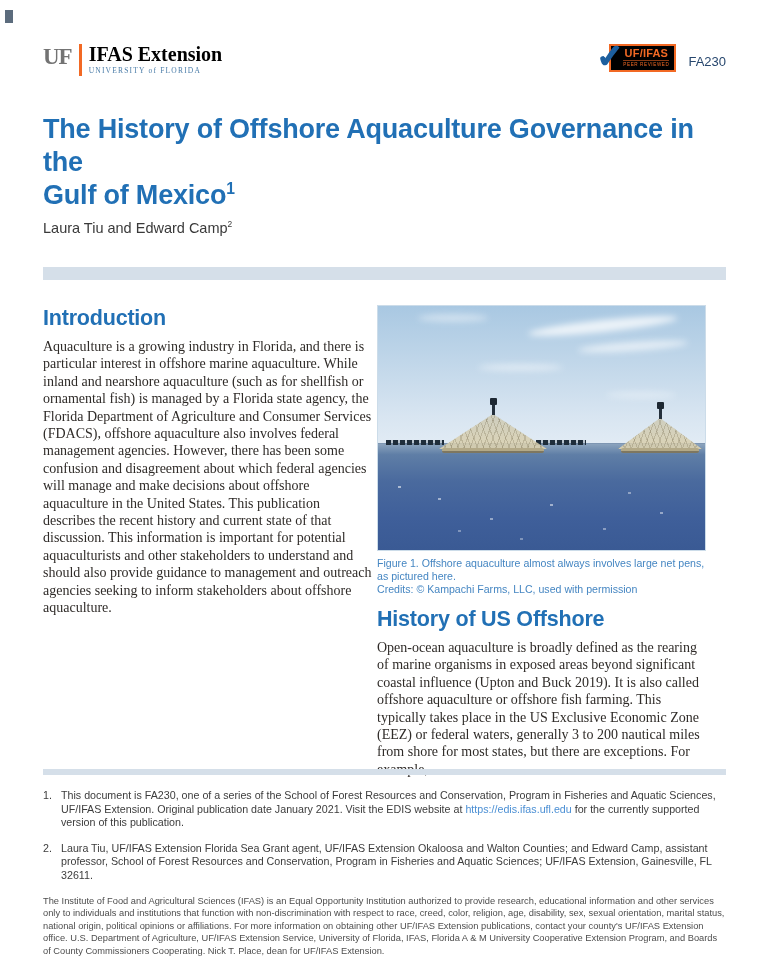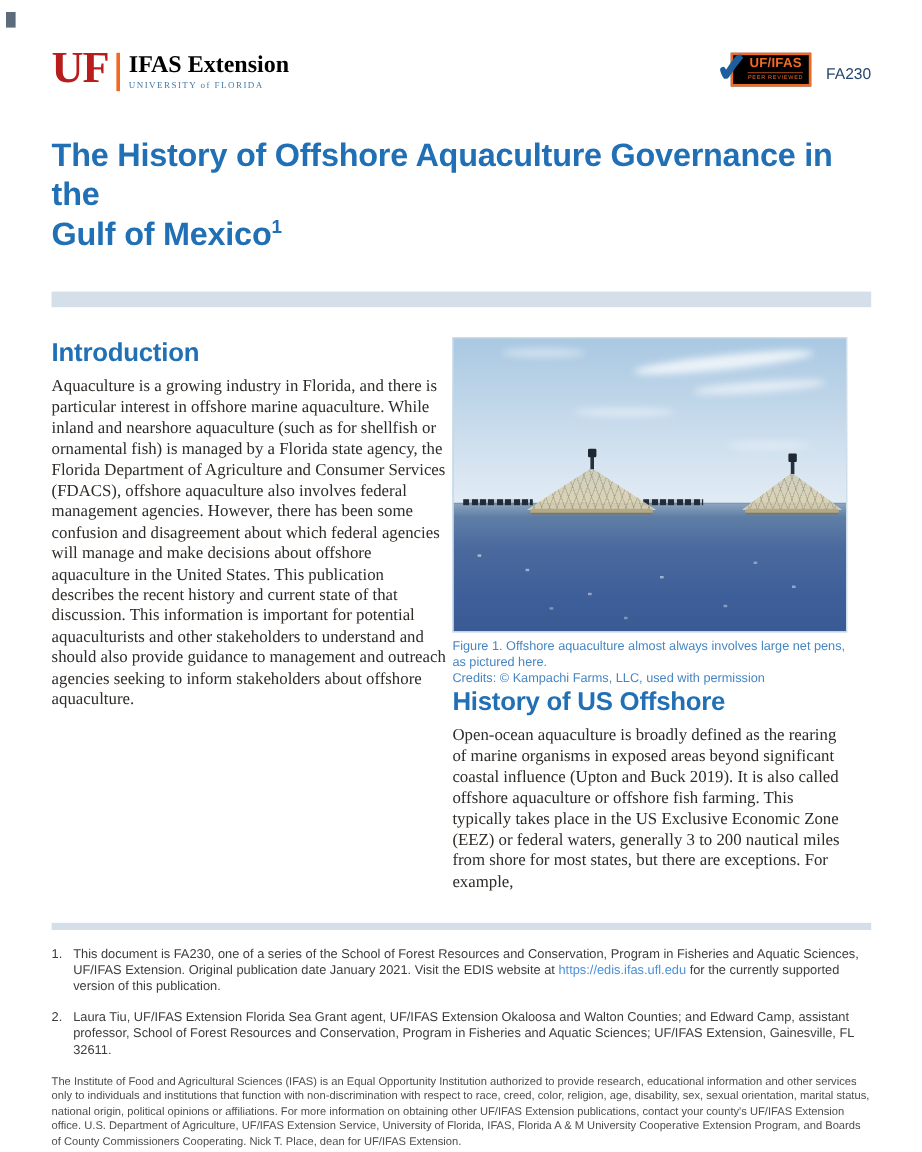--- a/index.html
+++ b/index.html
@@ -9,22 +9,22 @@
     font-family:"Liberation Sans", sans-serif; overflow:hidden;
   }
   .content { position:absolute; left:43px; right:42px; top:0; }
 
   .corner-artifact { position:absolute; left:5px; top:10px; width:8px; height:13px;
     background:#33475c; opacity:.8; }
 
   
   .header { display:flex; justify-content:space-between; align-items:flex-start; padding-top:42px; }
   .logo { display:flex; align-items:stretch; gap:7px; }
-  .logo-uf { font-family:"Liberation Serif", serif; font-weight:bold; font-size:37px;
-    line-height:30px; color:#b91c1c; letter-spacing:-1px; }
+  .logo-uf { font-family:"Liberation Serif", serif; font-weight:bold; font-size:23px;
+    line-height:30px; color:#737373; letter-spacing:-1px; }
   .logo-bar { width:3px; background:#f26924; margin-top:2px; height:32px; }
   .logo-right { display:flex; flex-direction:column; justify-content:flex-start; padding-top:2px; }
   .logo-ifas { font-family:"Liberation Serif", serif; font-weight:bold; font-size:20px;
     line-height:20px; color:#000000; }
   .logo-univ { font-family:Liberation Serif, serif; font-size:7.5px; letter-spacing:1.2px;
     color:#4a7ca8; margin-top:2px; }
 
   .badge-wrap { display:flex; align-items:center; margin-top:2px; }
   .badge-check { position:relative; z-index:2; color:#1d5f9e; font-size:33px; line-height:26px;
     font-weight:bold; margin-right:-14px; text-shadow:1px 1px 0 #1d5f9e; transform:translateY(-2px); }
@@ -80,21 +80,21 @@
   .mast { position:absolute; width:3px; height:12px; background:#24303c; }
   .mast.p1 { left:114px; top:97px; } .mast.p2 { left:281px; top:101px; }
   .knob { position:absolute; width:7px; height:7px; background:#1d2833; border-radius:1px; }
   .knob.p1 { left:112px; top:92px; } .knob.p2 { left:279px; top:96px; }
   .floatline { position:absolute; height:5px;
     background:repeating-linear-gradient(90deg,#1f2d3a 0 5px, rgba(31,45,58,.2) 5px 7px); }
   .floatline.f1 { left:8px;   top:134px; width:58px; }
   .floatline.f2 { left:158px; top:134px; width:50px; }
 
   .caption { margin-top:6px; font-size:10.6px; line-height:13px; color:#4586c2; }
-  .col-right h2.section { }
+  .col-right h2.section { margin-top:10px; }
 
   
   .footer { position:absolute; top:769px; left:43px; right:42px; }
   .band2 { height:6px; background:#d5dfe9; }
   .footnotes { margin-top:14px; }
   .fn { display:flex; gap:6px; font-size:10.7px; line-height:13.6px; color:#3c3c3c; margin-bottom:12px; }
   .fn-num { flex:none; width:12px; }
   .fn a { color:#4b8fd4; text-decoration:none; }
   .fineprint { margin-top:3px; font-size:9.3px; line-height:12.6px; color:#4d4d4d; }
 </style>
@@ -119,20 +119,21 @@
         <span class="badge-check">✓</span>
         <span class="badge-box">
           <div class="badge-l1">UF/IFAS</div>
           <div class="badge-l2">PEER REVIEWED</div>
         </span>
         <span class="doc-number">FA230</span>
       </div>
     </div>
 
     <h1 class="title"><span>The History of Offshore Aquaculture Governance in the</span><br><span>Gulf of Mexico</span><sup>1</sup></h1>
+    <div class="authors"><span>Laura Tiu and Edward Camp</span><sup>2</sup></div>
 
     <div class="band"></div>
 
     <div class="columns">
 
       <div class="col-left">
         <h2 class="section">Introduction</h2>
         <p class="body-text">Aquaculture is a growing industry in Florida, and there is particular interest in offshore marine aquaculture. While inland and nearshore aquaculture (such as for shellfish or ornamental fish) is managed by a Florida state agency, the Florida Department of Agriculture and Consumer Services (FDACS), offshore aquaculture also involves federal management agencies. However, there has been some confusion and disagreement about which federal agencies will manage and make decisions about offshore aquaculture in the United States. This publication describes the recent history and current state of that discussion. This information is important for potential aquaculturists and other stakeholders to understand and should also provide guidance to management and outreach agencies seeking to inform stakeholders about offshore aquaculture.</p>
       </div>
 

